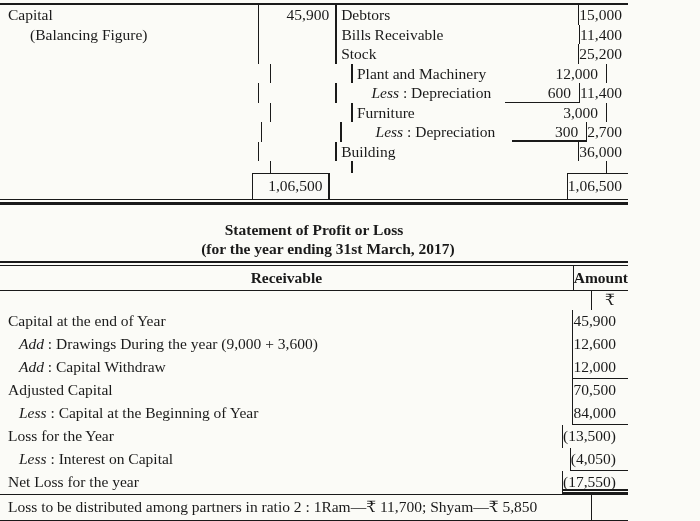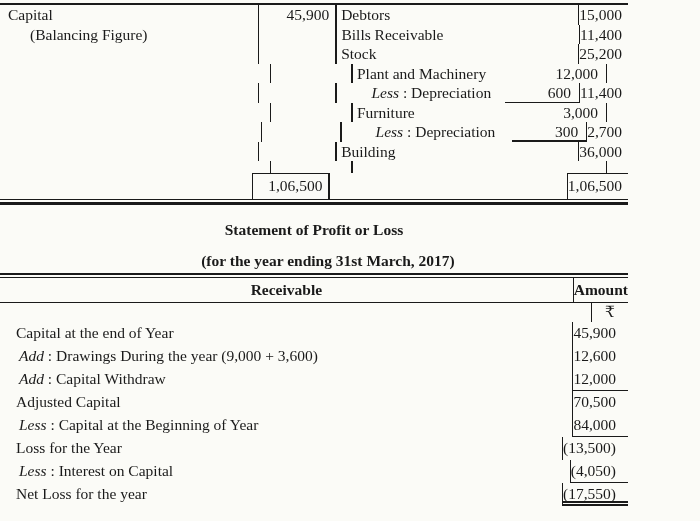--- a/index.html
+++ b/index.html
@@ -32,21 +32,21 @@
   .dblrule{height:2px;border-top:1.5px solid #1a1a1a;border-bottom:3px solid #1a1a1a;}
 
   
   .ttl{text-align:center;font-weight:bold;line-height:19px;margin-top:15px;}
 
   
   .st{margin-top:3px;}
   .st-toprule{height:1.5px;border-top:2.5px solid #1a1a1a;border-bottom:1px solid #1a1a1a;}
   .st-row{display:flex;}
   .st-head{height:24px;line-height:24px;font-weight:bold;border-bottom:1.5px solid #1a1a1a;}
-  .p{width:592px;padding-left:16px;border-right:1.5px solid #1a1a1a;box-sizing:border-box;}
+  .p{width:592px;padding-left:8px;border-right:1.5px solid #1a1a1a;box-sizing:border-box;}
   .st-head .p{text-align:center;padding-left:0;}
   .a{flex:1;text-align:right;padding-right:12px;}
   .st-head .a{padding-right:0;}
   .st-body .st-row{height:23px;line-height:22px;}
   .st-row.cur{height:19px;line-height:18px;}
   .cur .a{text-align:center;padding-right:0;}
   .p.ind{padding-left:19px;}
   .a.r1{border-bottom:1.5px solid #1a1a1a;}
   .a.r2{border-bottom:5px double #1a1a1a;}
   .st-foot{height:25px;line-height:23px;border-top:1.5px solid #1a1a1a;
@@ -149,21 +149,21 @@
     <div class="bs-row totalrow">
       <div class="c1"></div>
       <div class="c2">1,06,500</div>
       <div class="c3"></div>
       <div class="c4">1,06,500</div>
     </div>
   </div>
   <div class="dblrule"></div>
 
   <div class="ttl">Statement of Profit or Loss</div>
-  <div class="ttl" style="margin-top:12px;padding-left:28px;">(for the year ending 31st March, 2017)</div>
+  <div class="ttl" style="margin-top:0;padding-left:28px;">(for the year ending 31st March, 2017)</div>
 
   <div class="st">
     <div class="st-toprule"></div>
 
     <div class="st-row st-head">
       <div class="p">Receivable</div>
       <div class="a">Amount</div>
     </div>
 
     <div class="st-body">
@@ -206,15 +206,19 @@
         <div class="p ind"><i class="pfx">Less</i><span> : Interest on Capital</span></div>
         <div class="a r1">(4,050)</div>
       </div>
 
       <div class="st-row">
         <div class="p">Net Loss for the year</div>
         <div class="a r2">(17,550)</div>
       </div>
     </div>
 
+    <div class="st-row st-foot">
+      <div class="p">Loss to be distributed among partners in ratio 2 : 1Ram—₹ 11,700; Shyam—₹ 5,850</div>
+      <div class="a"></div>
+    </div>
   </div>
 
 </div>
 
 </body></html>

